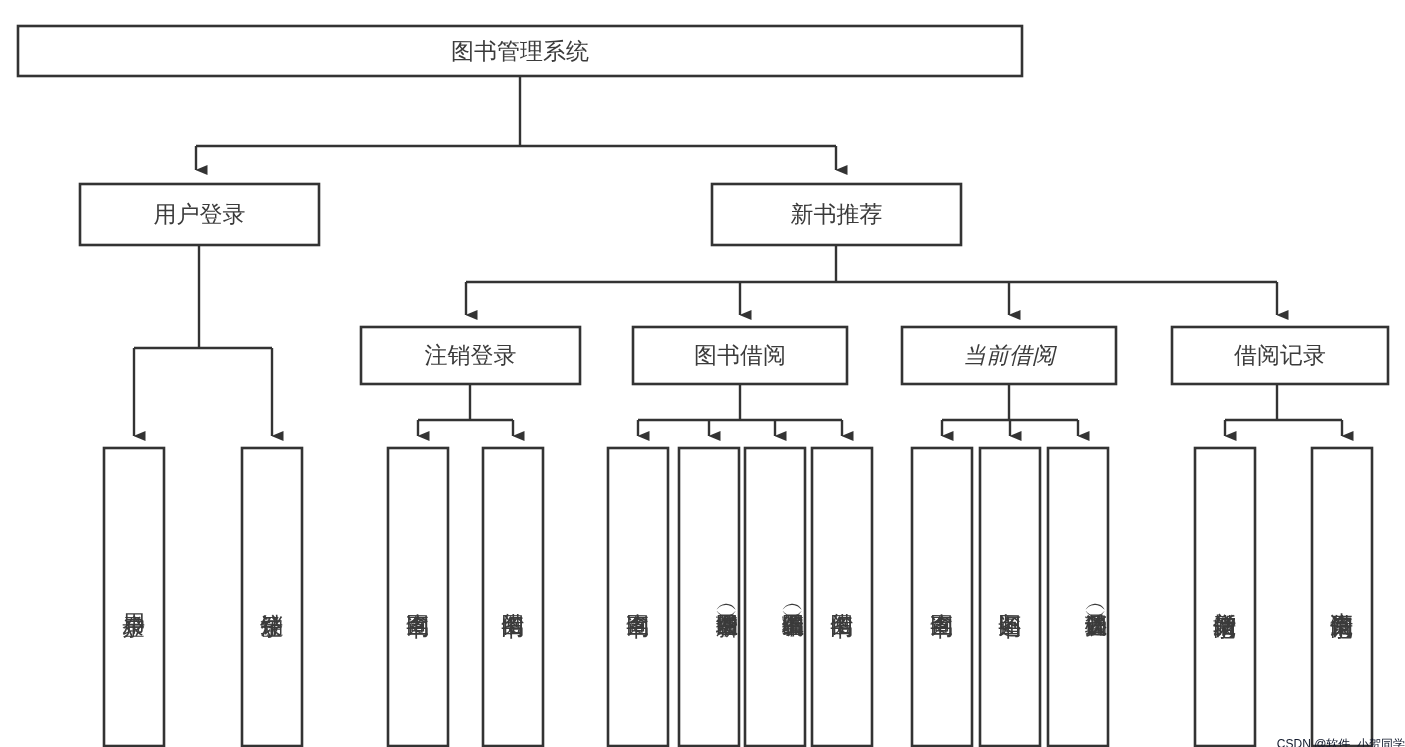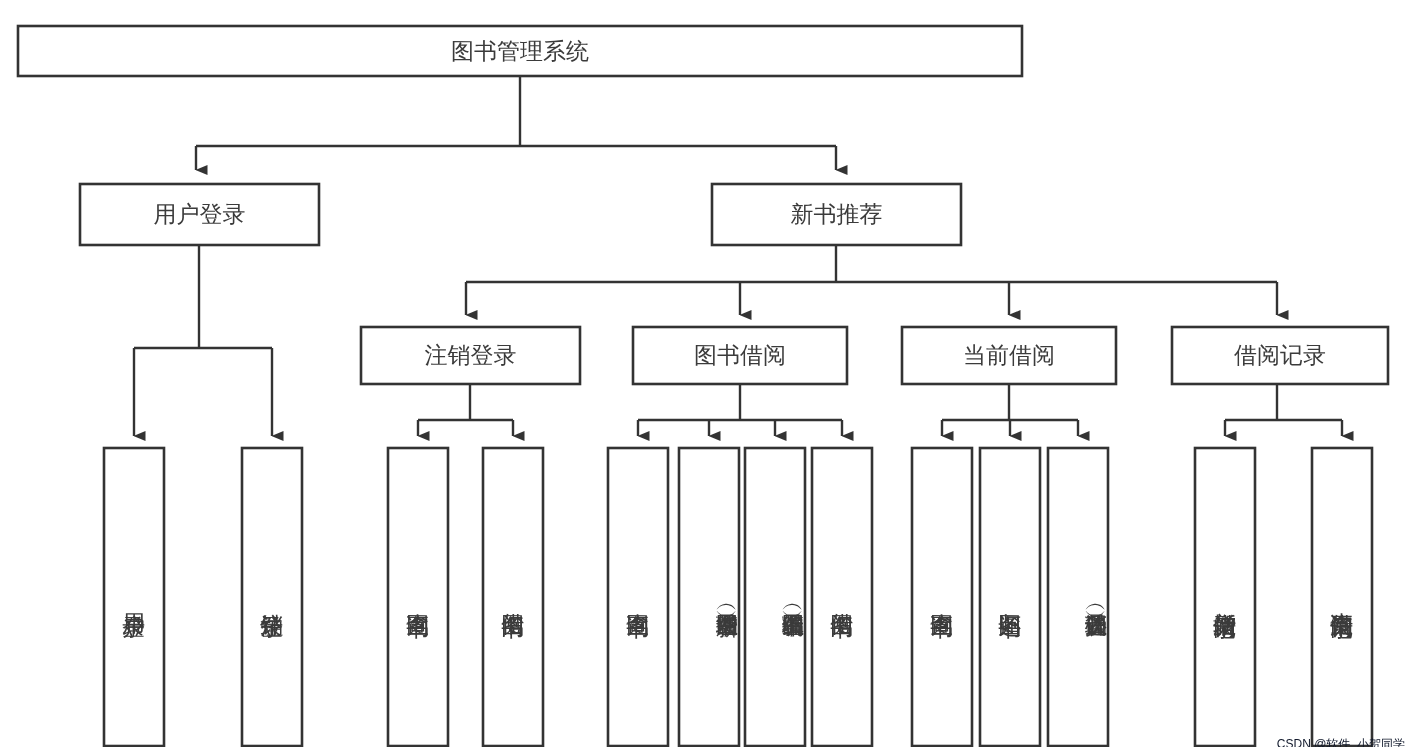--- a/index.html
+++ b/index.html
@@ -120,21 +120,21 @@
     </g>
   </svg>
 
   <div class="node-label horiz" style="left:18px;top:14px;width:1004px;height:50px;">图书管理系统</div>
 
   <div class="node-label horiz" style="left:80px;top:172px;width:239px;height:61px;">用户登录</div>
   <div class="node-label horiz" style="left:712px;top:172px;width:249px;height:61px;">新书推荐</div>
 
   <div class="node-label horiz" style="left:361px;top:315px;width:219px;height:57px;">注销登录</div>
   <div class="node-label horiz" style="left:633px;top:315px;width:214px;height:57px;">图书借阅</div>
-  <div class="node-label horiz" style="left:902px;top:315px;width:214px;height:57px;">当前借阅</div>
+  <div class="node-label horiz" style="left:902px;top:315px;width:214px;height:57px;font-style:italic;">当前借阅</div>
   <div class="node-label horiz" style="left:1172px;top:315px;width:216px;height:57px;text-align:center;">借阅记录</div>
 
   <div class="node-label vert" style="left:104px;top:436px;width:60px;height:298px;">用户登录</div>
   <div class="node-label vert" style="left:242px;top:436px;width:60px;height:298px;">注销登录</div>
 
   <div class="node-label vert" style="left:388px;top:436px;width:60px;height:298px;">查询图书</div>
   <div class="node-label vert" style="left:483px;top:436px;width:60px;height:298px;">借阅图书</div>
 
   <div class="node-label vert" style="left:608px;top:436px;width:60px;height:298px;">查询图书</div>
   <div class="node-label vert tight" style="left:679px;top:436px;width:60px;height:298px;align-items:flex-start;">新增图书（管理员）</div>

